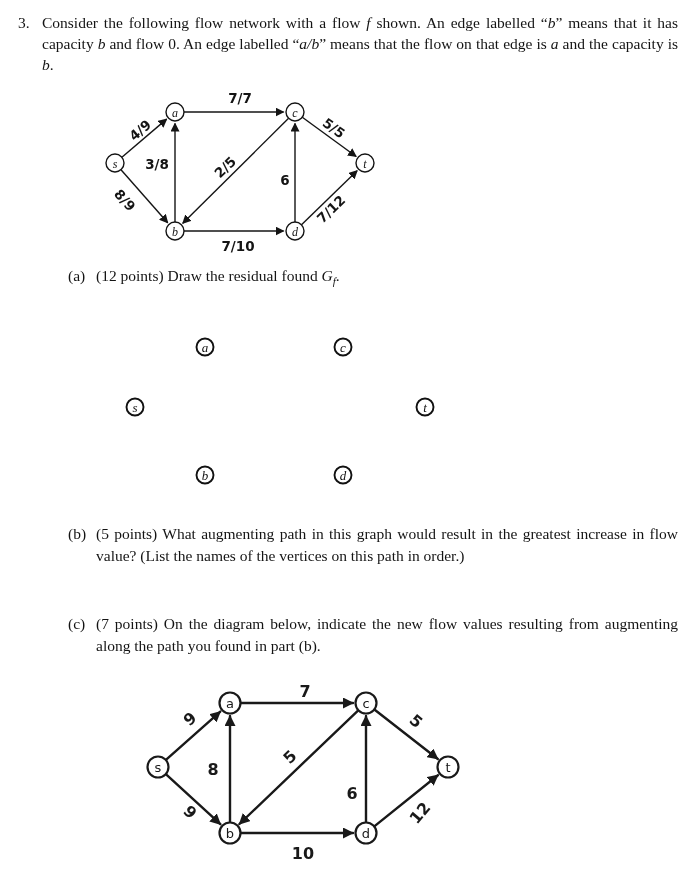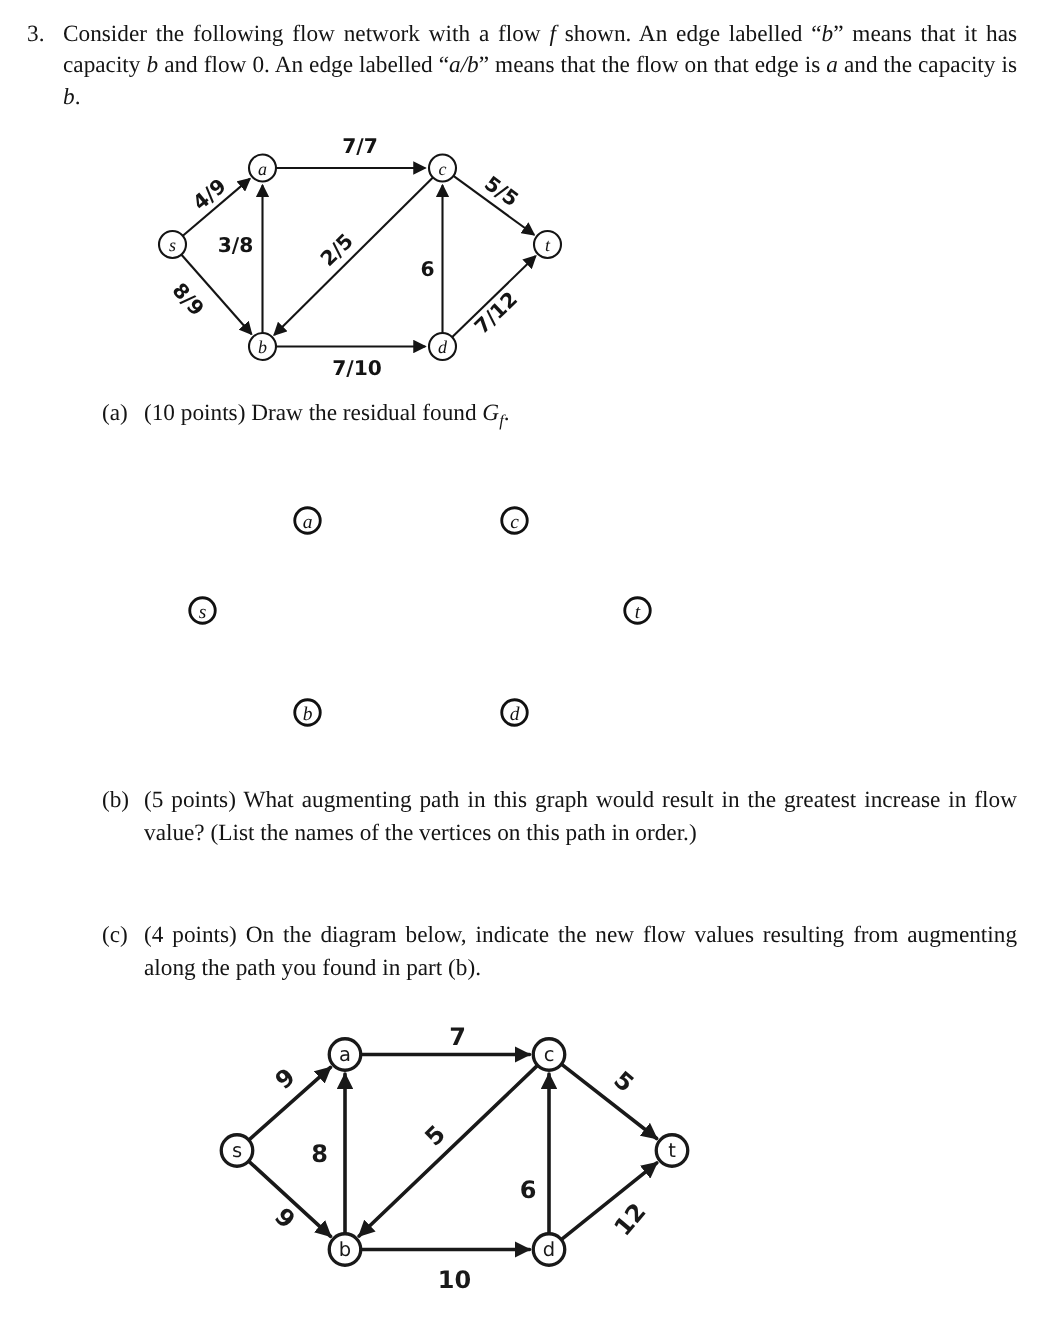--- a/index.html
+++ b/index.html
@@ -99,21 +99,21 @@
       </g>
       <g>
         <circle class="c1" cx="270" cy="78" r="9"></circle>
         <text class="v1" x="270" y="78.5">t</text>
       </g>
     </g>
   </svg>
 
   <div class="part" id="part-a">
     <div class="part-label">(a)</div>
-    <div class="part-text"><span>(10 points) </span><span>Draw the residual found </span><span class="mi">G</span><sub class="mi">f</sub><span>.</span></div>
+    <div class="part-text"><span>(12 points) </span><span>Draw the residual found </span><span class="mi">G</span><sub class="mi">f</sub><span>.</span></div>
   </div>
 
   <svg id="resid" width="330" height="165" viewBox="0 0 330 165">
     <g>
       <g>
         <circle class="cr" cx="90" cy="17" r="8.5"></circle>
         <text class="vr" x="90" y="17.5">a</text>
       </g>
       <g>
         <circle class="cr" cx="228" cy="17" r="8.5"></circle>
@@ -138,21 +138,21 @@
     </g>
   </svg>
 
   <div class="part" id="part-b">
     <div class="part-label">(b)</div>
     <div class="part-text"><span>(5 points) </span><span>What augmenting path in this graph would result in the greatest increase in flow value? (List the names of the vertices on this path in order.)</span></div>
   </div>
 
   <div class="part" id="part-c">
     <div class="part-label">(c)</div>
-    <div class="part-text"><span>(4 points) </span><span>On the diagram below, indicate the new flow values resulting from augmenting along the path you found in part (b).</span></div>
+    <div class="part-text"><span>(7 points) </span><span>On the diagram below, indicate the new flow values resulting from augmenting along the path you found in part (b).</span></div>
   </div>
 
   <svg id="net2" width="330" height="200" viewBox="0 0 330 200">
     <defs>
       <marker id="arr2" markerWidth="11" markerHeight="11" refX="10" refY="5.5" orient="auto" markerUnits="userSpaceOnUse">
         <path d="M0,0 L11,5.5 L0,11 Z" fill="#191919"></path>
       </marker>
     </defs>
     <g>
       <line class="l2" x1="26.2" y1="84.7" x2="80.3" y2="36.6" marker-end="url(#arr2)"></line>

